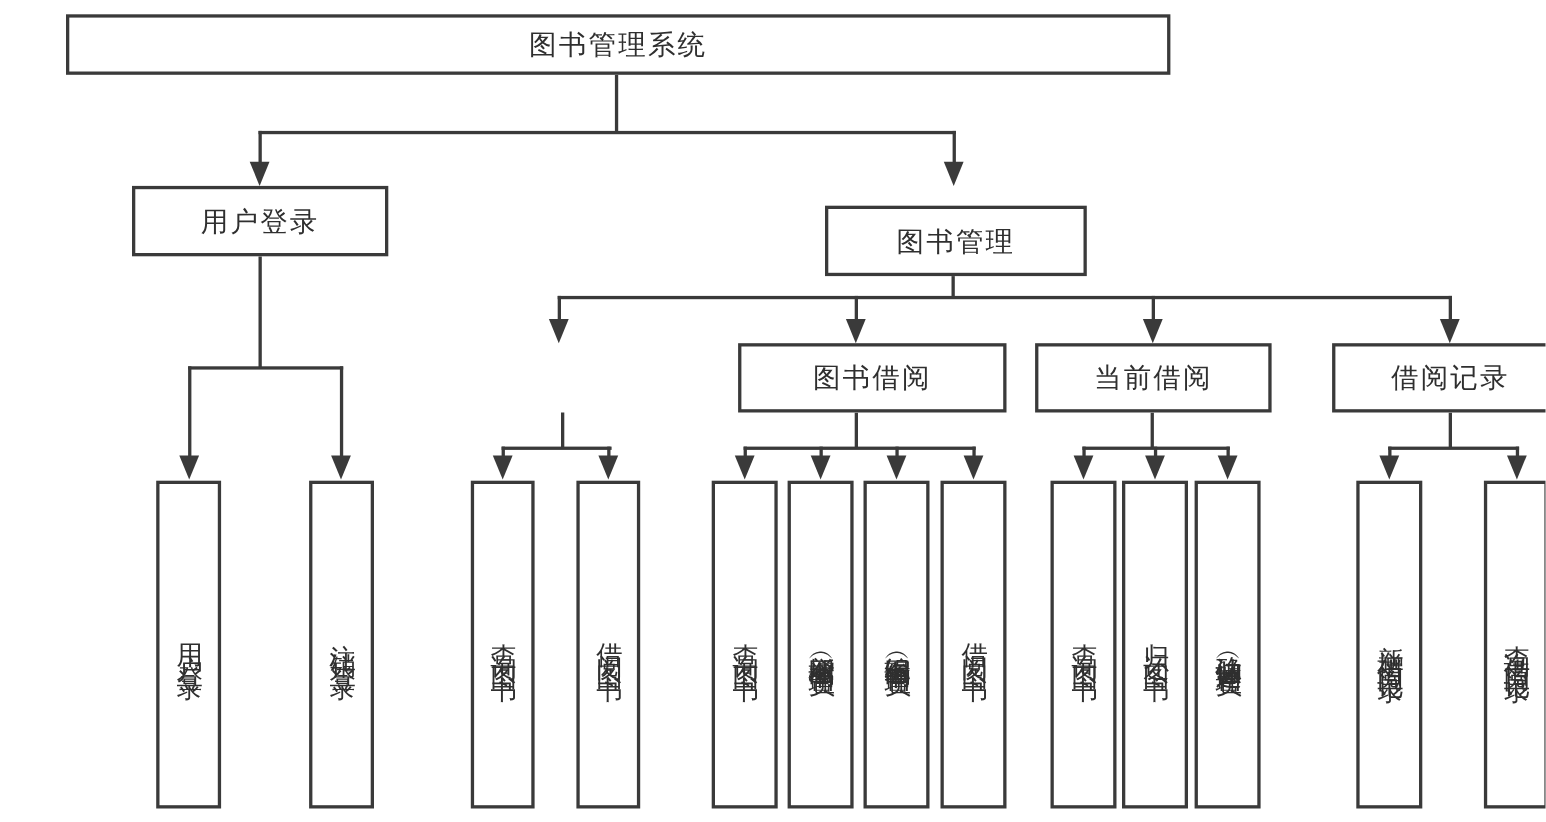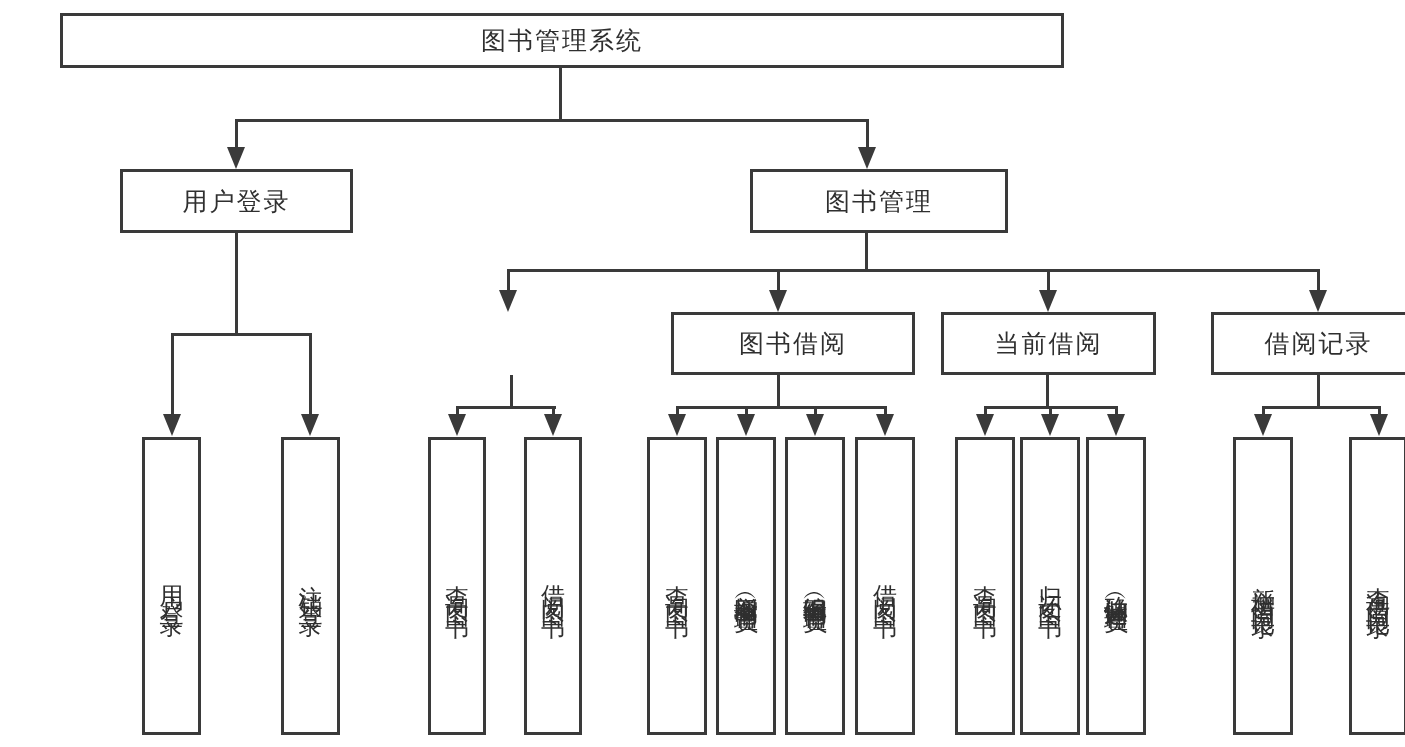--- a/index.html
+++ b/index.html
@@ -56,21 +56,21 @@
   <div class="vl" style="left:521px;top:68px;height:53px"></div>
   <div class="hl" style="left:197px;top:119px;width:634px"></div>
   <div class="vl" style="left:197px;top:119px;height:31px"></div>
   <div class="arr" style="left:189px;top:147px"></div>
   <div class="vl" style="left:828px;top:119px;height:31px"></div>
   <div class="arr" style="left:820px;top:147px"></div>
 
   <div class="box hbox" style="left:82px;top:169px;width:233px;height:64px">
     <span>用户登录</span>
   </div>
-  <div class="box hbox" style="left:712px;top:169px;width:258px;height:64px">
+  <div class="box hbox" style="left:712px;top:187px;width:238px;height:64px">
     <span>图书管理</span>
   </div>
 
   <div class="vl" style="left:197px;top:233px;height:102px"></div>
   <div class="hl" style="left:133px;top:333px;width:141px"></div>
   <div class="vl" style="left:133px;top:333px;height:82px"></div>
   <div class="arr" style="left:125px;top:414px"></div>
   <div class="vl" style="left:271px;top:333px;height:82px"></div>
   <div class="arr" style="left:263px;top:414px"></div>
 

